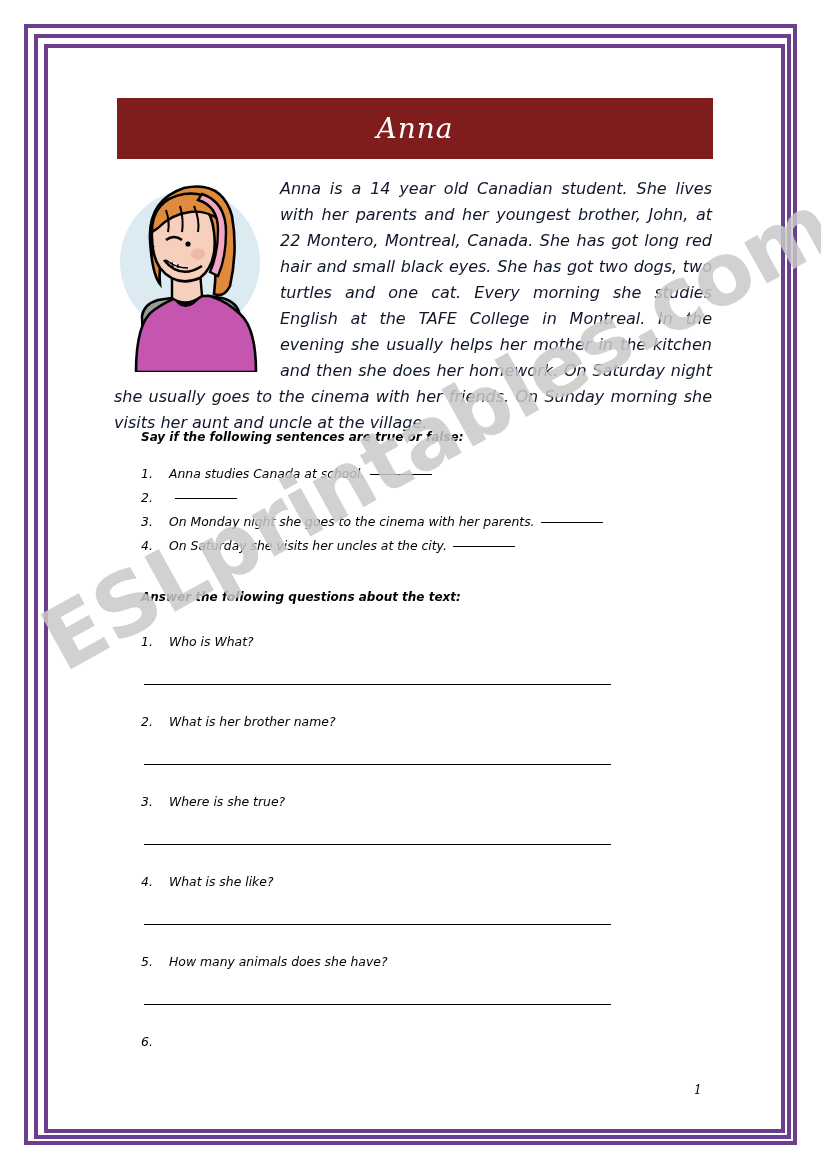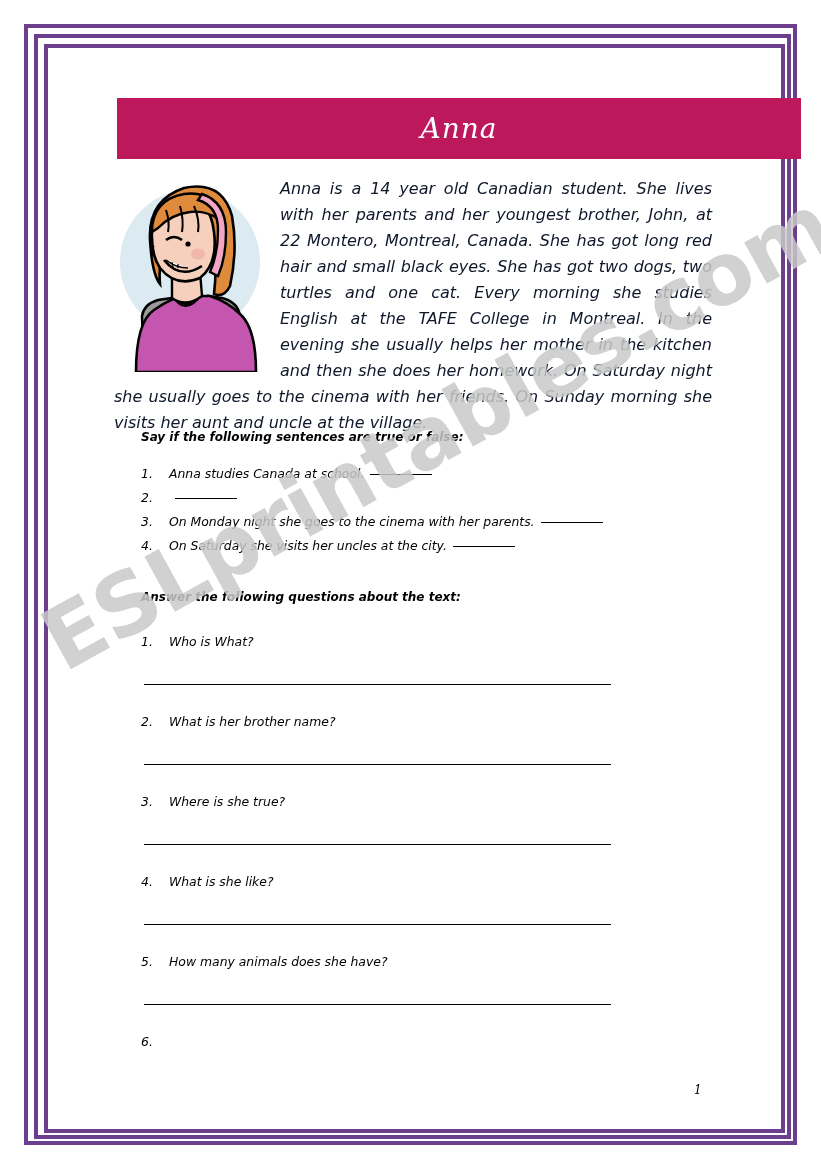--- a/index.html
+++ b/index.html
@@ -67,23 +67,23 @@
     position: absolute;
     left: 0; top: 0;
     width: 821px; height: 1169px;
     z-index: 2;
   }
 
   .title-banner {
     position: absolute;
     left: 117px;
     top: 98px;
-    width: 684px;
+    width: 596px;
     height: 61px;
-    background: #be185d;
+    background: #7f1d1d;
     display: flex;
     align-items: center;
     justify-content: center;
   }
   .title-banner-text {
     font-family: "DejaVu Serif", serif;
     font-style: italic;
     font-size: 28px;
     color: #ffffff;
     letter-spacing: 1px;

